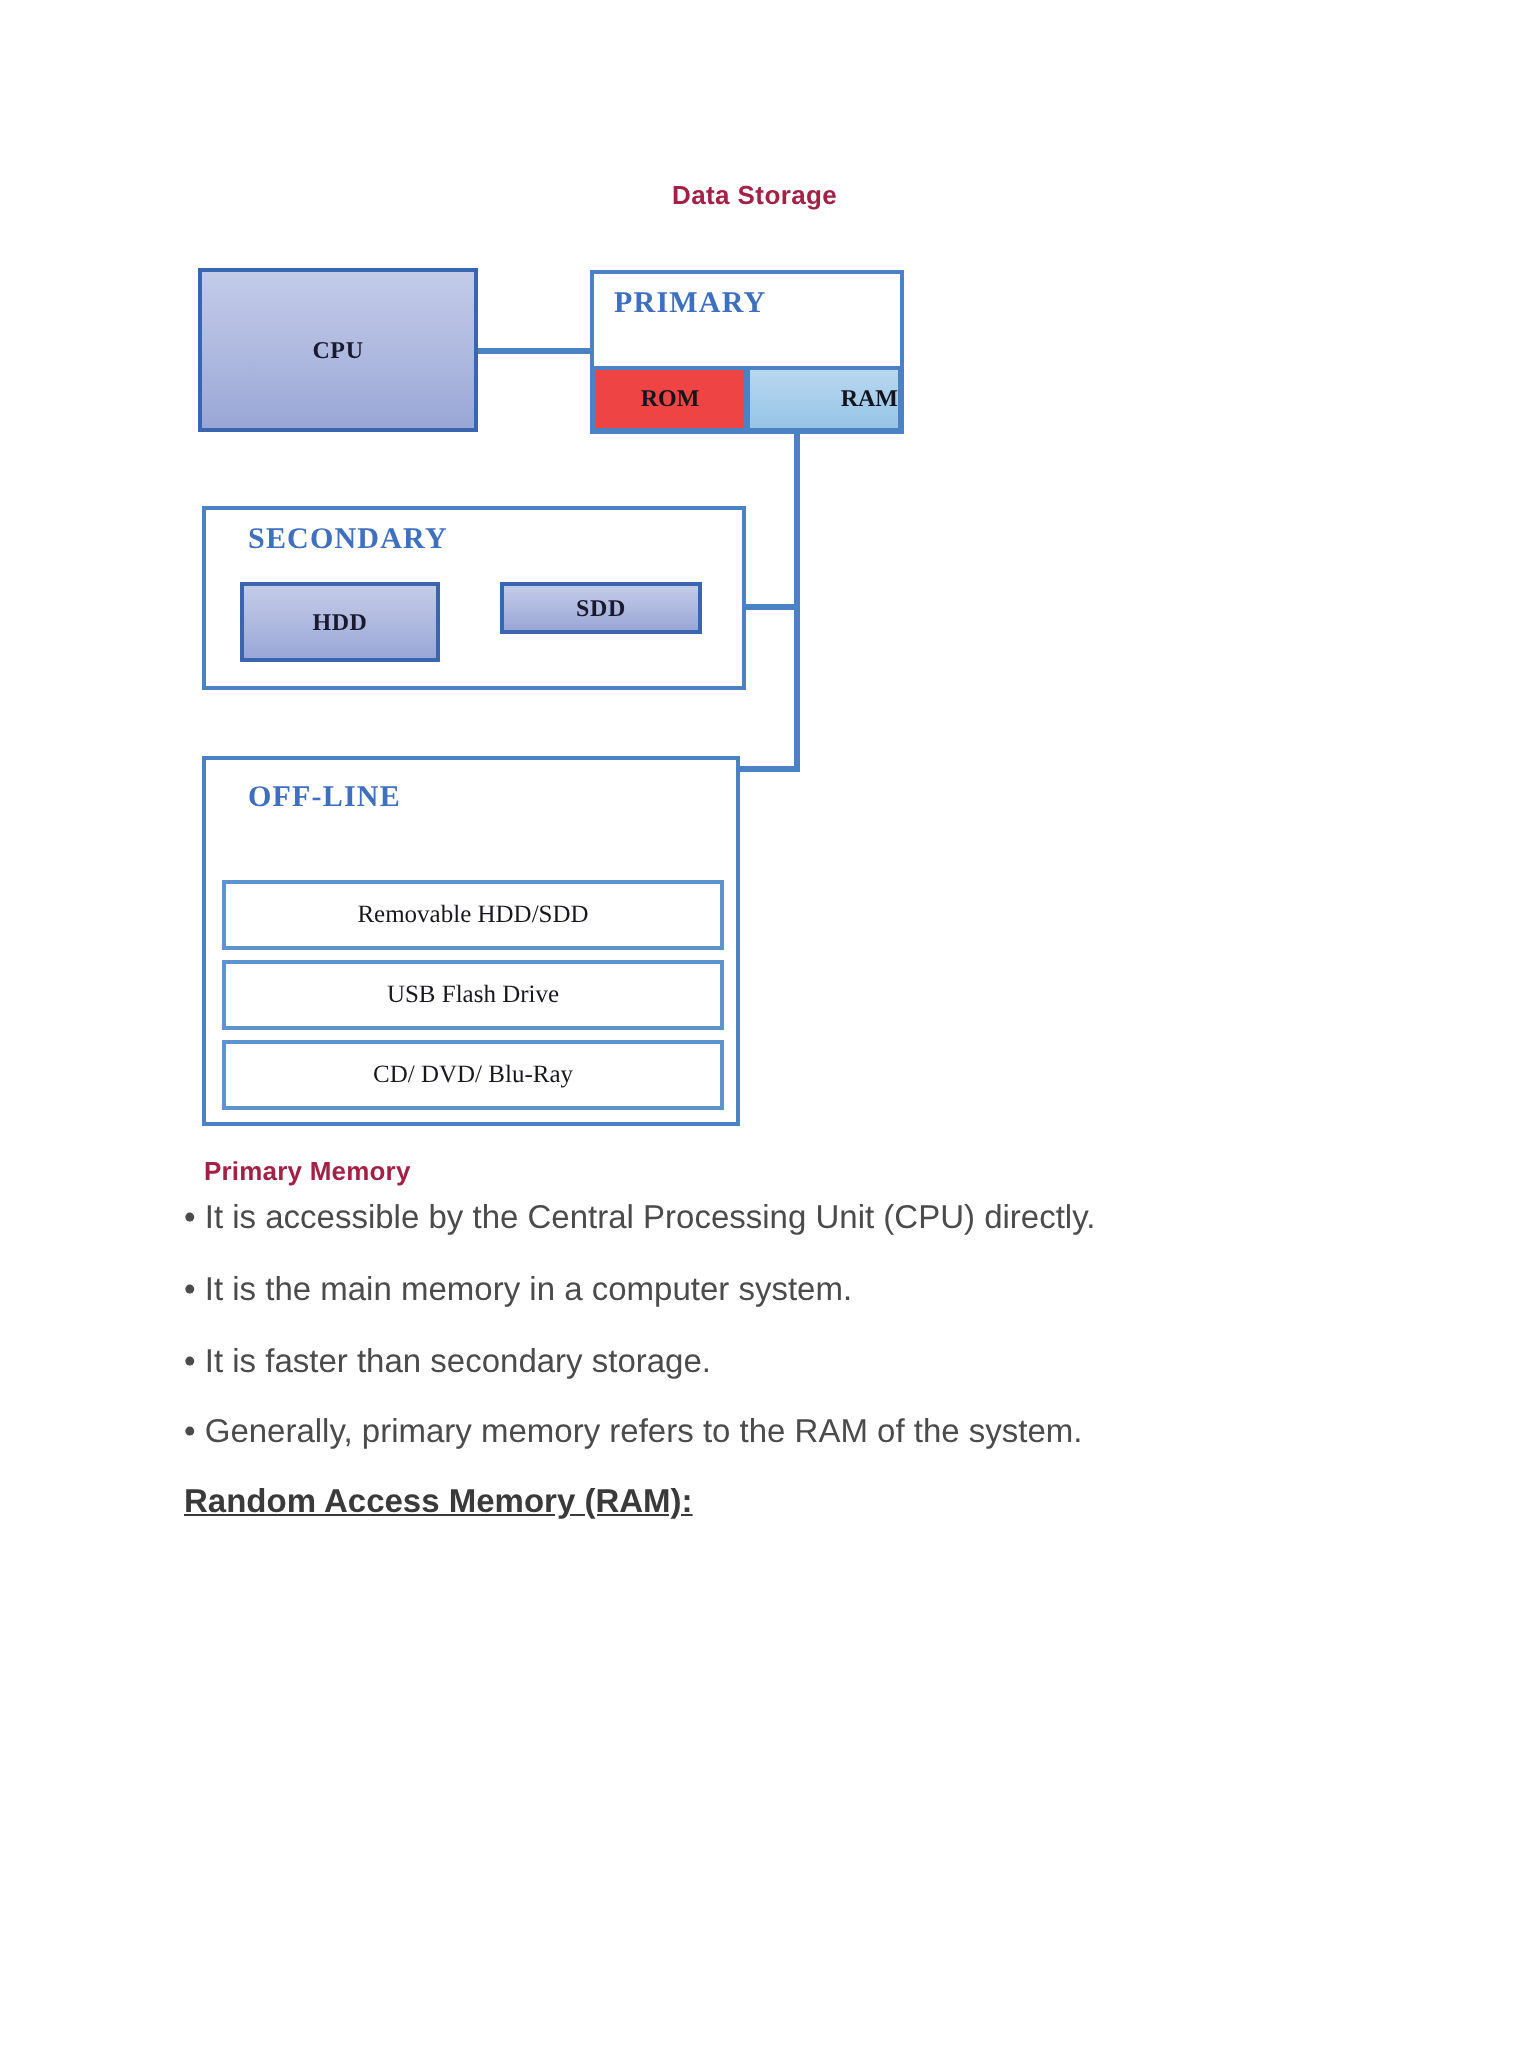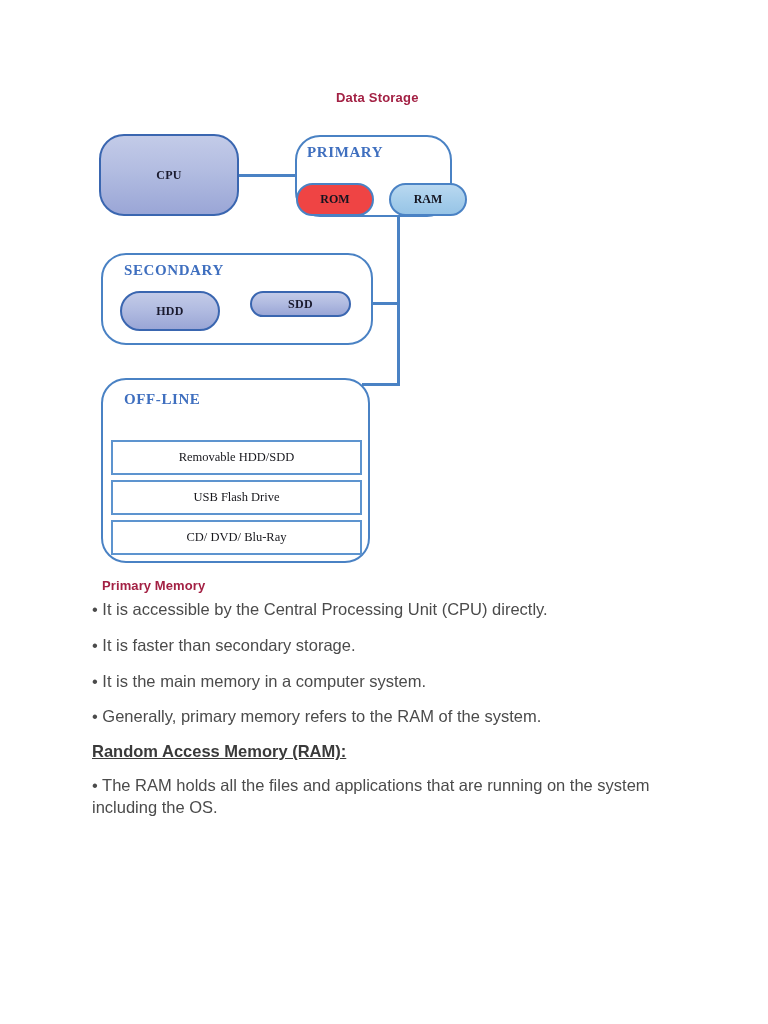--- a/index.html
+++ b/index.html
@@ -24,21 +24,20 @@
     font-size: 13px;
     font-weight: 700;
     color: #a32144;
     letter-spacing: 0.2px;
     white-space: nowrap;
   }
 
   .dgm-box {
     position: absolute;
     box-sizing: border-box;
-    border-radius: 25px;
   }
 
   
   .box-fill {
     border: 2px solid #3a66b0;
     background: linear-gradient(to bottom, #c3cbe8 0%, #b2bce1 45%, #9aa6d6 100%);
     display: flex;
     align-items: center;
     justify-content: center;
   }
@@ -49,22 +48,21 @@
     color: #1a1a2e;
     letter-spacing: 0.3px;
   }
 
   
   .box-ram {
     border: 2px solid #4a82c4;
     background: linear-gradient(to bottom, #b9d8f0 0%, #a3ccea 60%, #97c4e6 100%);
     display: flex;
     align-items: center;
-    justify-content: center;
-    margin-left: 16px;
+    justify-content: flex-end;
   }
   .box-ram .lbl {
     font-family: "Liberation Serif", serif;
     font-weight: 700;
     font-size: 12px;
     color: #14141f;
   }
 
   
   .box-white {
@@ -201,20 +199,19 @@
 </div>
 <div class="ol-item" style="left:111px; top:520px; width:251px; height:35px;">
   <span class="lbl">CD/ DVD/ Blu-Ray</span>
 </div>
 
 <div id="prose">
 
   <p class="heading-crimson">Primary Memory</p>
 
   <p class="bullet">• It is accessible by the Central Processing Unit (CPU) directly.</p>
+  <p class="bullet">• It is the main memory in a computer system.</p>
   <p class="bullet">• It is faster than secondary storage.</p>
-  <p class="bullet">• It is the main memory in a computer system.</p>
   <p class="bullet">• Generally, primary memory refers to the RAM of the system.</p>
 
   <p class="subhead">Random Access Memory (RAM):</p>
 
-  <p class="bullet">• The RAM holds all the files and applications that are running on the system including the OS.</p>
 </div>
 
 </body></html>

